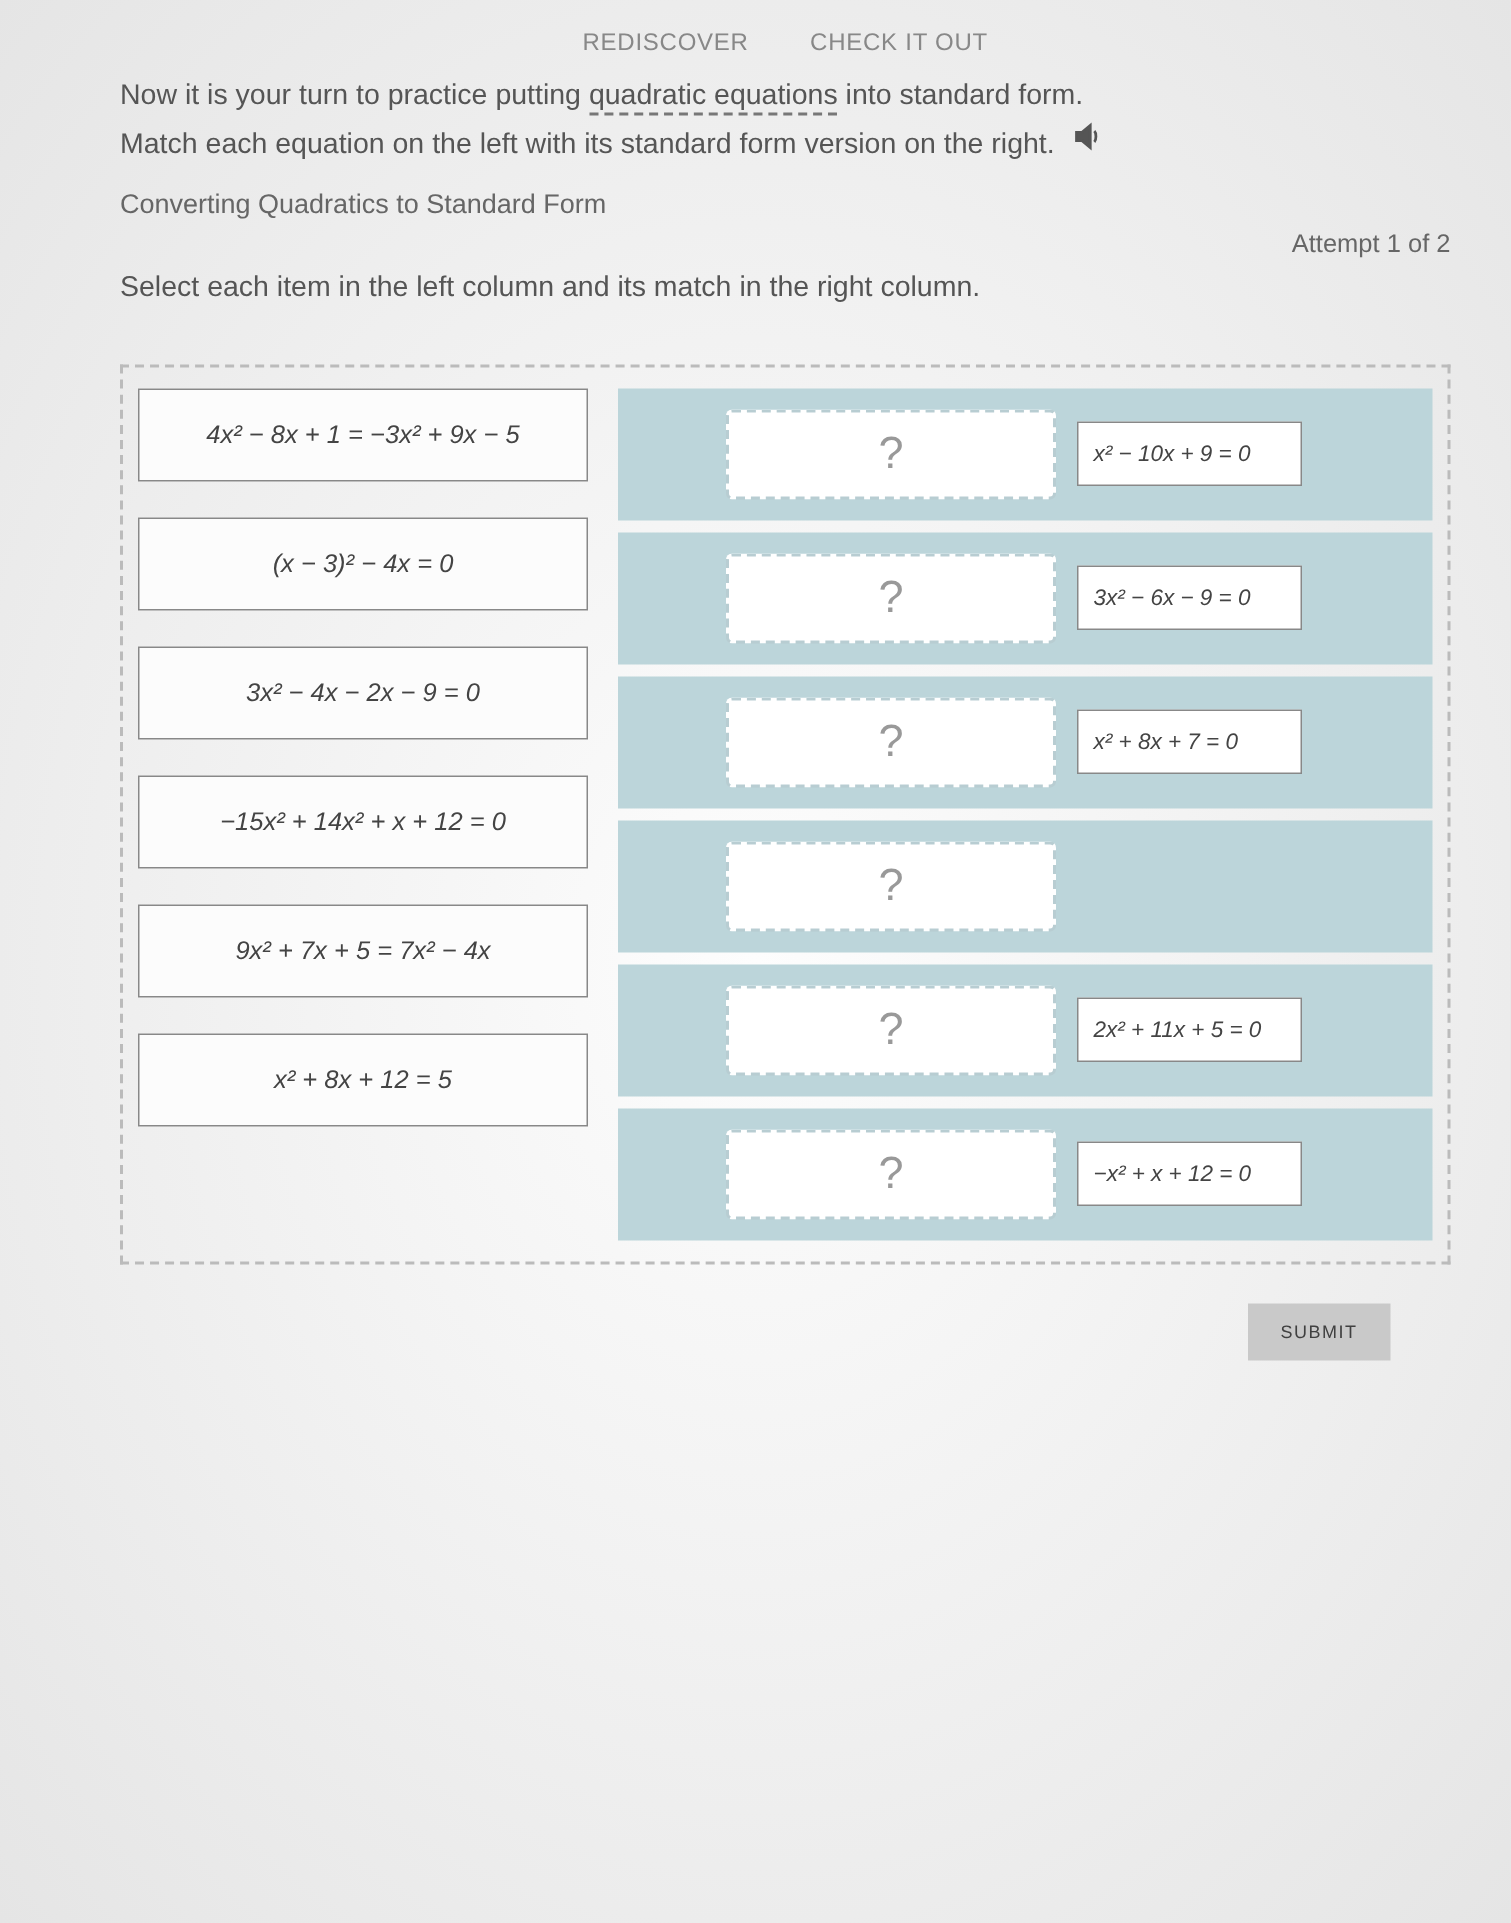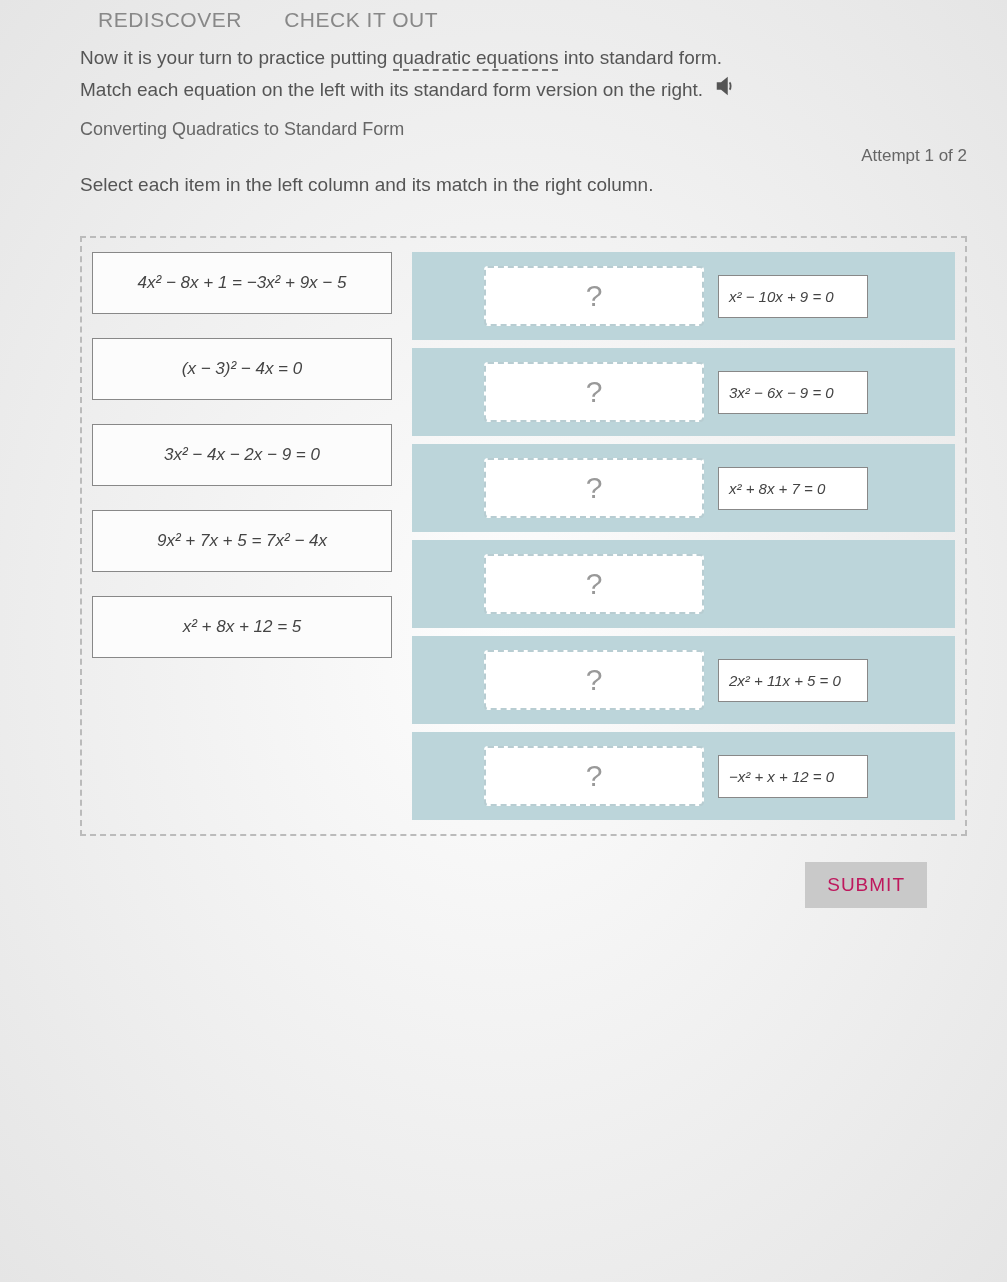--- a/index.html
+++ b/index.html
@@ -11,23 +11,23 @@
     color: #555;
     width: 1007px;
   }
   .page {
     background: #f5f5f5;
     padding: 0 40px 60px 80px;
     min-height: 1282px;
     background: radial-gradient(ellipse at center, #fdfdfd 0%, #e5e5e5 100%);
   }
   .topbar {
-    text-align: left;
-    padding: 8px 0 10px 0;
-    font-size: 21px;
+    text-align: center;
+    padding: 20px 0 10px 0;
+    font-size: 16px;
     color: #888;
     letter-spacing: 0.5px;
   }
   .topbar span { margin: 0 18px; }
   .intro {
     font-size: 19px;
     color: #555;
     line-height: 1.7;
     margin-bottom: 12px;
   }
@@ -117,24 +117,24 @@
     min-width: 150px;
     text-align: left;
   }
   .submit-row {
     text-align: right;
     margin-top: 26px;
     padding-right: 40px;
   }
   .submit-btn {
     background: #c9c9c9;
-    color: #be185d;
+    color: #404040;
     border: none;
     padding: 12px 22px;
-    font-size: 19px;
+    font-size: 12px;
     letter-spacing: 1px;
     cursor: pointer;
   }
 </style>
 </head>
 <body>
 
 <div class="page">
   <div class="topbar">
     <span>REDISCOVER</span>
@@ -154,20 +154,21 @@
 
   <div class="subtitle">Converting Quadratics to Standard Form</div>
   <div class="attempt">Attempt 1 of 2</div>
   <div class="instr">Select each item in the left column and its match in the right column.</div>
 
   <div class="match-area">
     <div class="leftcol">
       <div class="left-box">4x² − 8x + 1 = −3x² + 9x − 5</div>
       <div class="left-box">(x − 3)² − 4x = 0</div>
       <div class="left-box">3x² − 4x − 2x − 9 = 0</div>
+      <div class="left-box">−15x² + 14x² + x + 12 = 0</div>
       <div class="left-box">9x² + 7x + 5 = 7x² − 4x</div>
       <div class="left-box">x² + 8x + 12 = 5</div>
     </div>
     <div class="rightcol">
       <div class="right-row">
         <div class="drop-slot">?</div>
         <div class="answer-box">x² − 10x + 9 = 0</div>
       </div>
       <div class="right-row">
         <div class="drop-slot">?</div>

